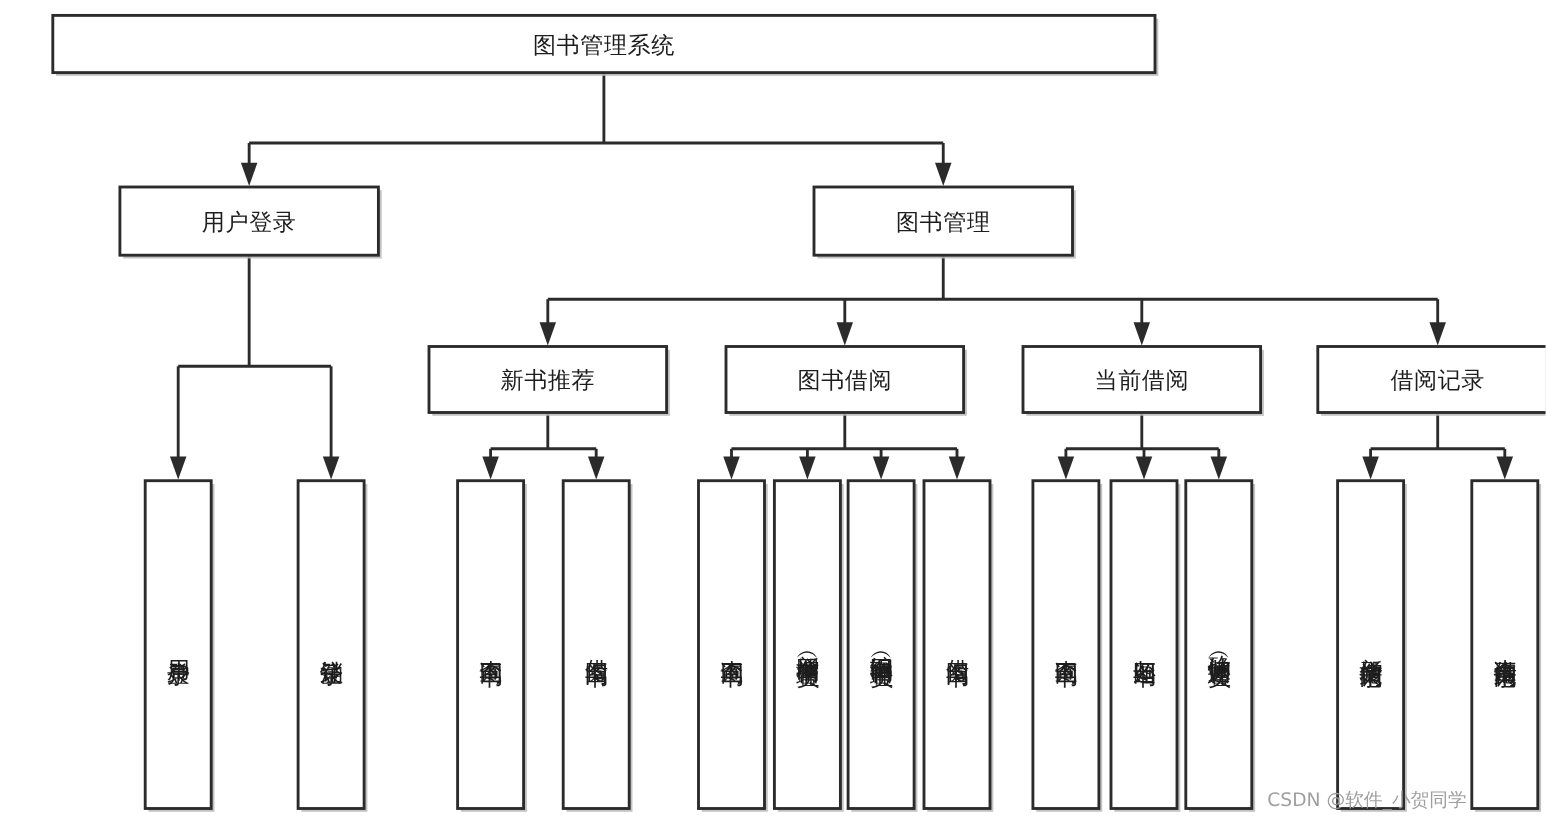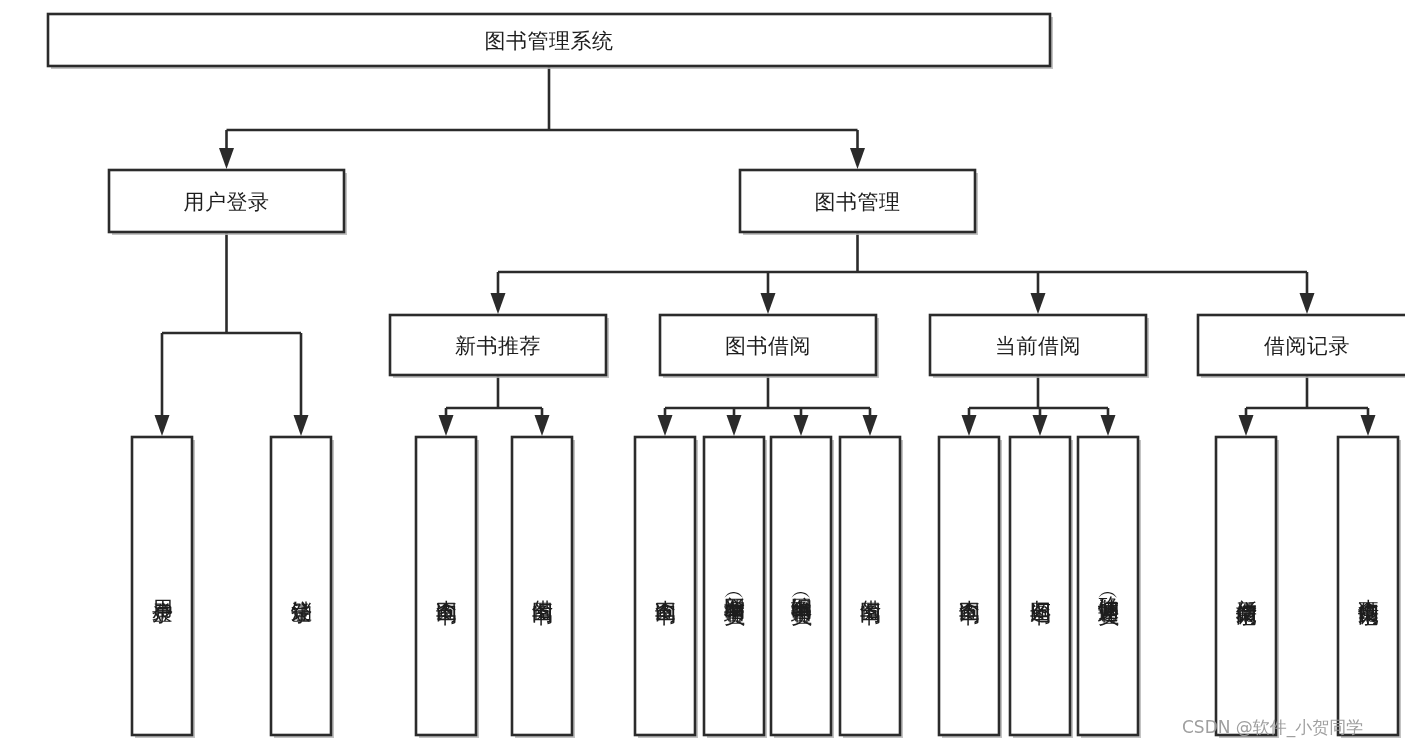--- a/index.html
+++ b/index.html
@@ -200,15 +200,15 @@
       <div class="vlabel" style="left: 676px; top: 437px; width: 60px; height: 298px;">新增图书（管理员）</div>
       <div class="vlabel" style="left: 743px; top: 437px; width: 60px; height: 298px;">编辑图书（管理员）</div>
       <div class="vlabel" style="left: 812px; top: 437px; width: 60px; height: 298px;">借阅图书</div>
       <div class="vlabel" style="left: 911px; top: 437px; width: 60px; height: 298px;">查询图书</div>
       <div class="vlabel" style="left: 982px; top: 437px; width: 60px; height: 298px;">归还图书</div>
       <div class="vlabel" style="left: 1050px; top: 437px; width: 60px; height: 298px;">确认归还（管理员）</div>
       <div class="vlabel" style="left: 1188px; top: 437px; width: 60px; height: 298px;">新增借阅记录</div>
       <div class="vlabel" style="left: 1310px; top: 437px; width: 60px; height: 298px;">查询借阅记录</div>
     </div>
 
-  <div class="watermark" style="left: 1154px; top: 716px;">CSDN @软件_小贺同学</div>
+  <div class="watermark" style="left: 1124px; top: 716px;">CSDN @软件_小贺同学</div>
 
 </div>
 
 </body></html>

